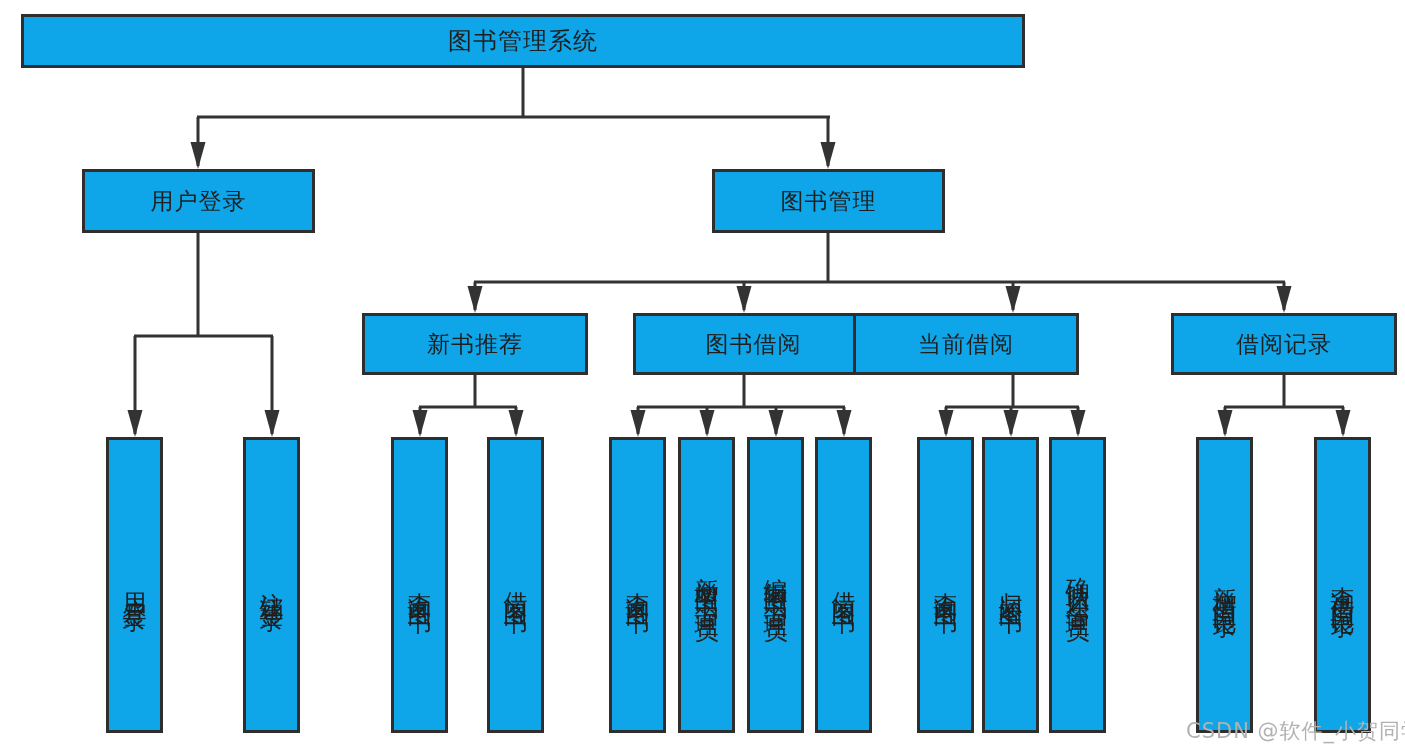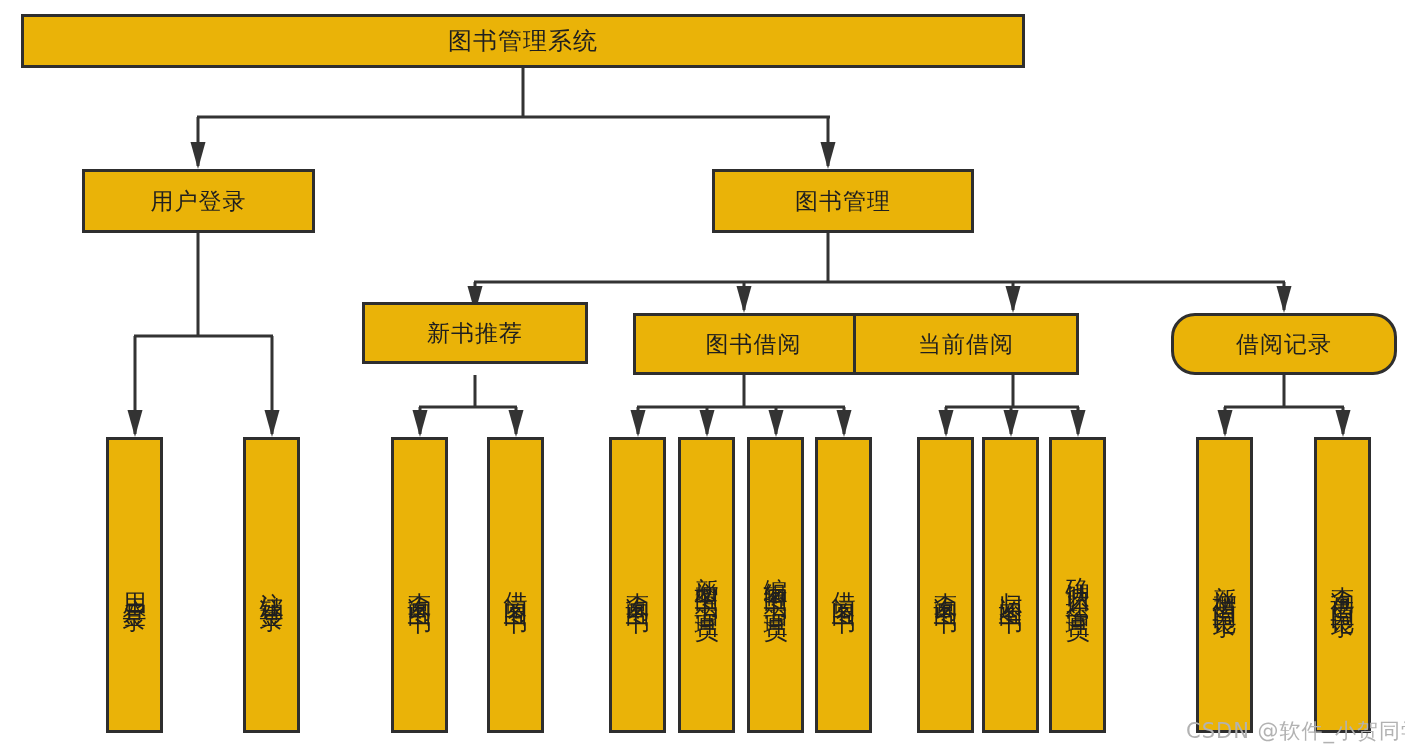--- a/index.html
+++ b/index.html
@@ -17,21 +17,21 @@
     overflow:hidden;
     font-family:"DejaVu Sans","Liberation Sans",sans-serif;
     color:var(--text);
   }
   .connector{position:absolute;left:0;top:0;width:1405px;height:747px;}
   .connector path{stroke:var(--line);stroke-width:3;fill:none;}
   .connector polygon{fill:var(--line);stroke:none;}
   .node{
     position:absolute;
     box-sizing:border-box;
-    background:#eab308;
+    background:#0ea5e9;
     border:3px solid var(--border);
     display:flex;
     align-items:center;
     justify-content:center;
     text-align:center;
   }
   .node.h{font-size:23px;letter-spacing:1px;}
   .node.root{font-size:24px;}
   .node.v{
     writing-mode:vertical-rl;
@@ -45,25 +45,25 @@
     left:1186px;top:717px;
     font-size:21px;
     letter-spacing:1px;
     color:var(--watermark);
     white-space:nowrap;
     z-index:5;
   }
   
   .n-root{left:21px;top:14px;width:1004px;height:54px;}
   .n-l2a{left:82px;top:169px;width:233px;height:64px;}
-  .n-l2b{left:712px;top:169px;width:262px;height:64px;}
-  .n-l3a{left:362px;top:302px;width:226px;height:62px;}
+  .n-l2b{left:712px;top:169px;width:233px;height:64px;}
+  .n-l3a{left:362px;top:313px;width:226px;height:62px;}
   .n-l3b{left:633px;top:313px;width:223px;height:62px;padding-left:18px;}
   .n-l3c{left:853px;top:313px;width:226px;height:62px;}
-  .n-l3d{left:1171px;top:313px;width:226px;height:62px;border-radius:24px;}
+  .n-l3d{left:1171px;top:313px;width:226px;height:62px;}
   .leaf{top:437px;width:57px;height:296px;}
   .n-g1c1{left:106px;} .n-g1c2{left:243px;}
   .n-g2c1{left:391px;} .n-g2c2{left:487px;}
   .n-g3c1{left:609px;} .n-g3c2{left:678px;} .n-g3c3{left:747px;} .n-g3c4{left:815px;}
   .n-g4c1{left:917px;} .n-g4c2{left:982px;} .n-g4c3{left:1049px;}
   .n-g5c1{left:1196px;} .n-g5c2{left:1314px;}
 </style>
 </head>
 <body>
 

